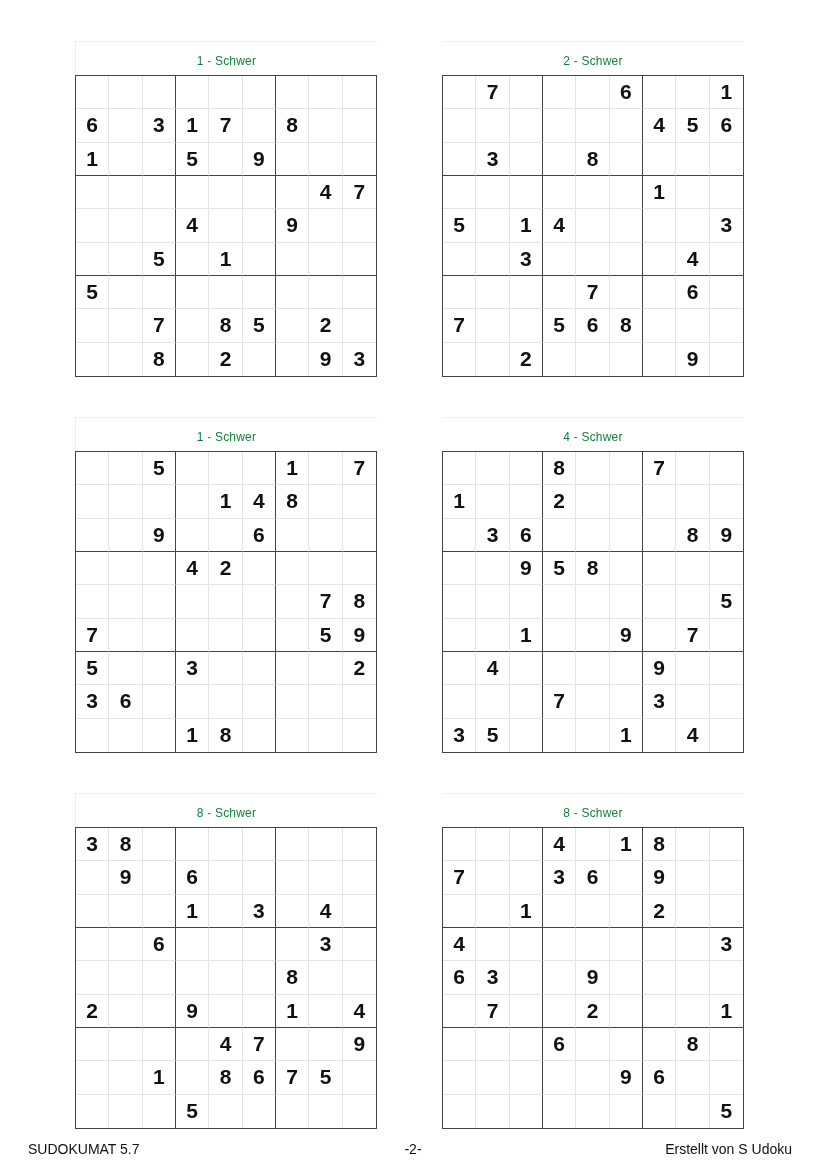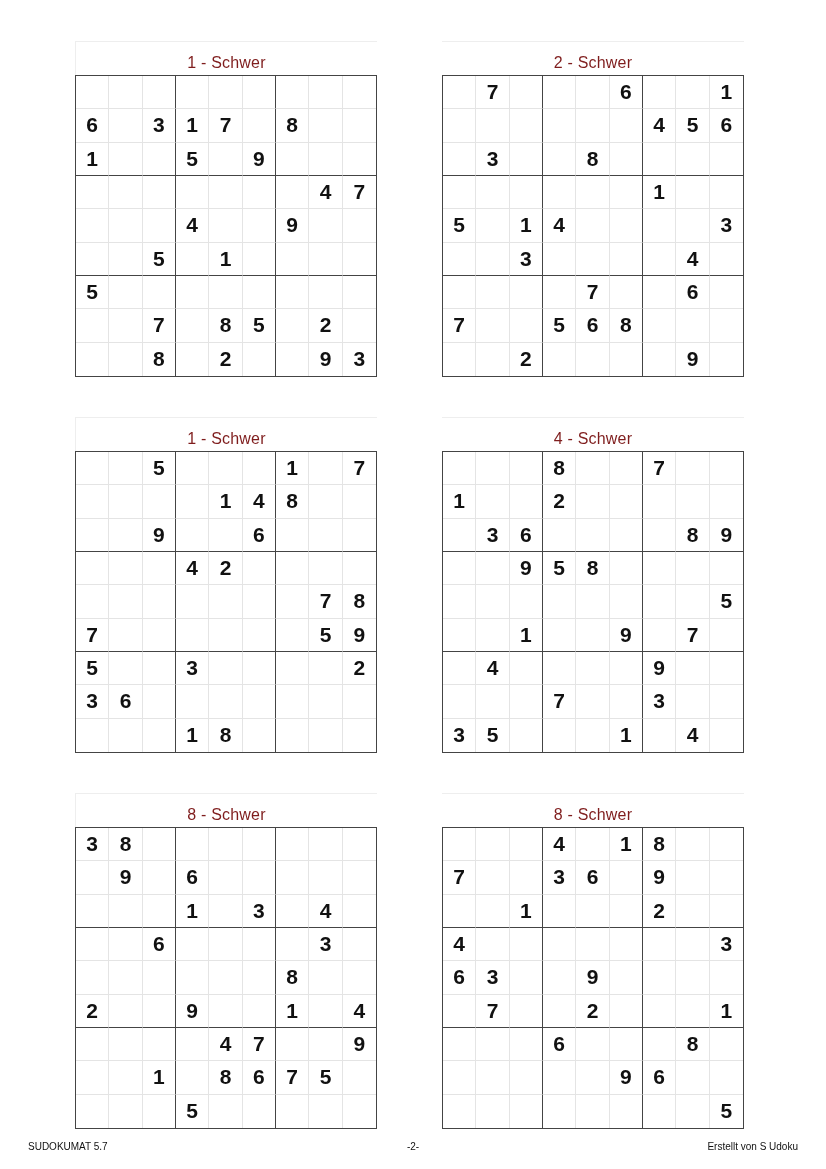--- a/index.html
+++ b/index.html
@@ -5,41 +5,41 @@
   html, body { margin: 0; padding: 0; background: #ffffff; }
   body { width: 826px; height: 1169px; position: relative; overflow: hidden; font-family: "Liberation Sans", sans-serif; }
   .puzzle { position: absolute; width: 302px; }
   .title-box {
     position: absolute; left: 0; top: -34px; width: 302px; height: 34px;
     border-top: 1px solid #eeeeee; border-left: 1px solid #eeeeee;
     box-sizing: border-box;
   }
   .title {
     position: absolute; left: 0; right: 0; top: 12px; text-align: center;
-    font-size: 16px; color: #7f1d1d; letter-spacing: 0.2px;
+    font-size: 12px; color: #15803d; letter-spacing: 0.2px;
   }
   .grid {
     position: absolute; left: 0; top: 0; width: 300px; height: 300px;
     border: 1px solid #444; display: grid;
     grid-template-columns: repeat(9, 1fr); grid-template-rows: repeat(9, 1fr);
   }
   .cell {
     border-right: 1px solid #e4e4e4; border-bottom: 1px solid #e4e4e4;
     display: flex; align-items: center; justify-content: center;
     font-family: "Liberation Sans", sans-serif; font-weight: bold; font-size: 21px; color: #111;
     box-sizing: border-box; position: relative;
   }
   .cell.c9 { border-right: none; }
   .cell.r9 { border-bottom: none; }
   .cell.box-r { border-right: 1px solid #444; }
   .cell.box-b { border-bottom: 1px solid #444; }
-  .footer { position: absolute; top: 1141px; font-size: 10px; color: #111; font-family: "Liberation Sans", sans-serif; }
+  .footer { position: absolute; top: 1141px; font-size: 14px; color: #111; font-family: "Liberation Sans", sans-serif; }
   .f-left { left: 28px; }
   .f-center { left: 0; right: 0; text-align: center; }
-  .f-right { right: 28px; text-align: center; }
+  .f-right { right: 34px; text-align: center; }
 </style>
 </head>
 <body>
 
 <div class="puzzle" style="left:75px; top:75px;">
   <div class="title-box">
     <div class="title">1  -  Schwer</div>
   </div>
   <div class="grid">
       <div class="cell"></div>

